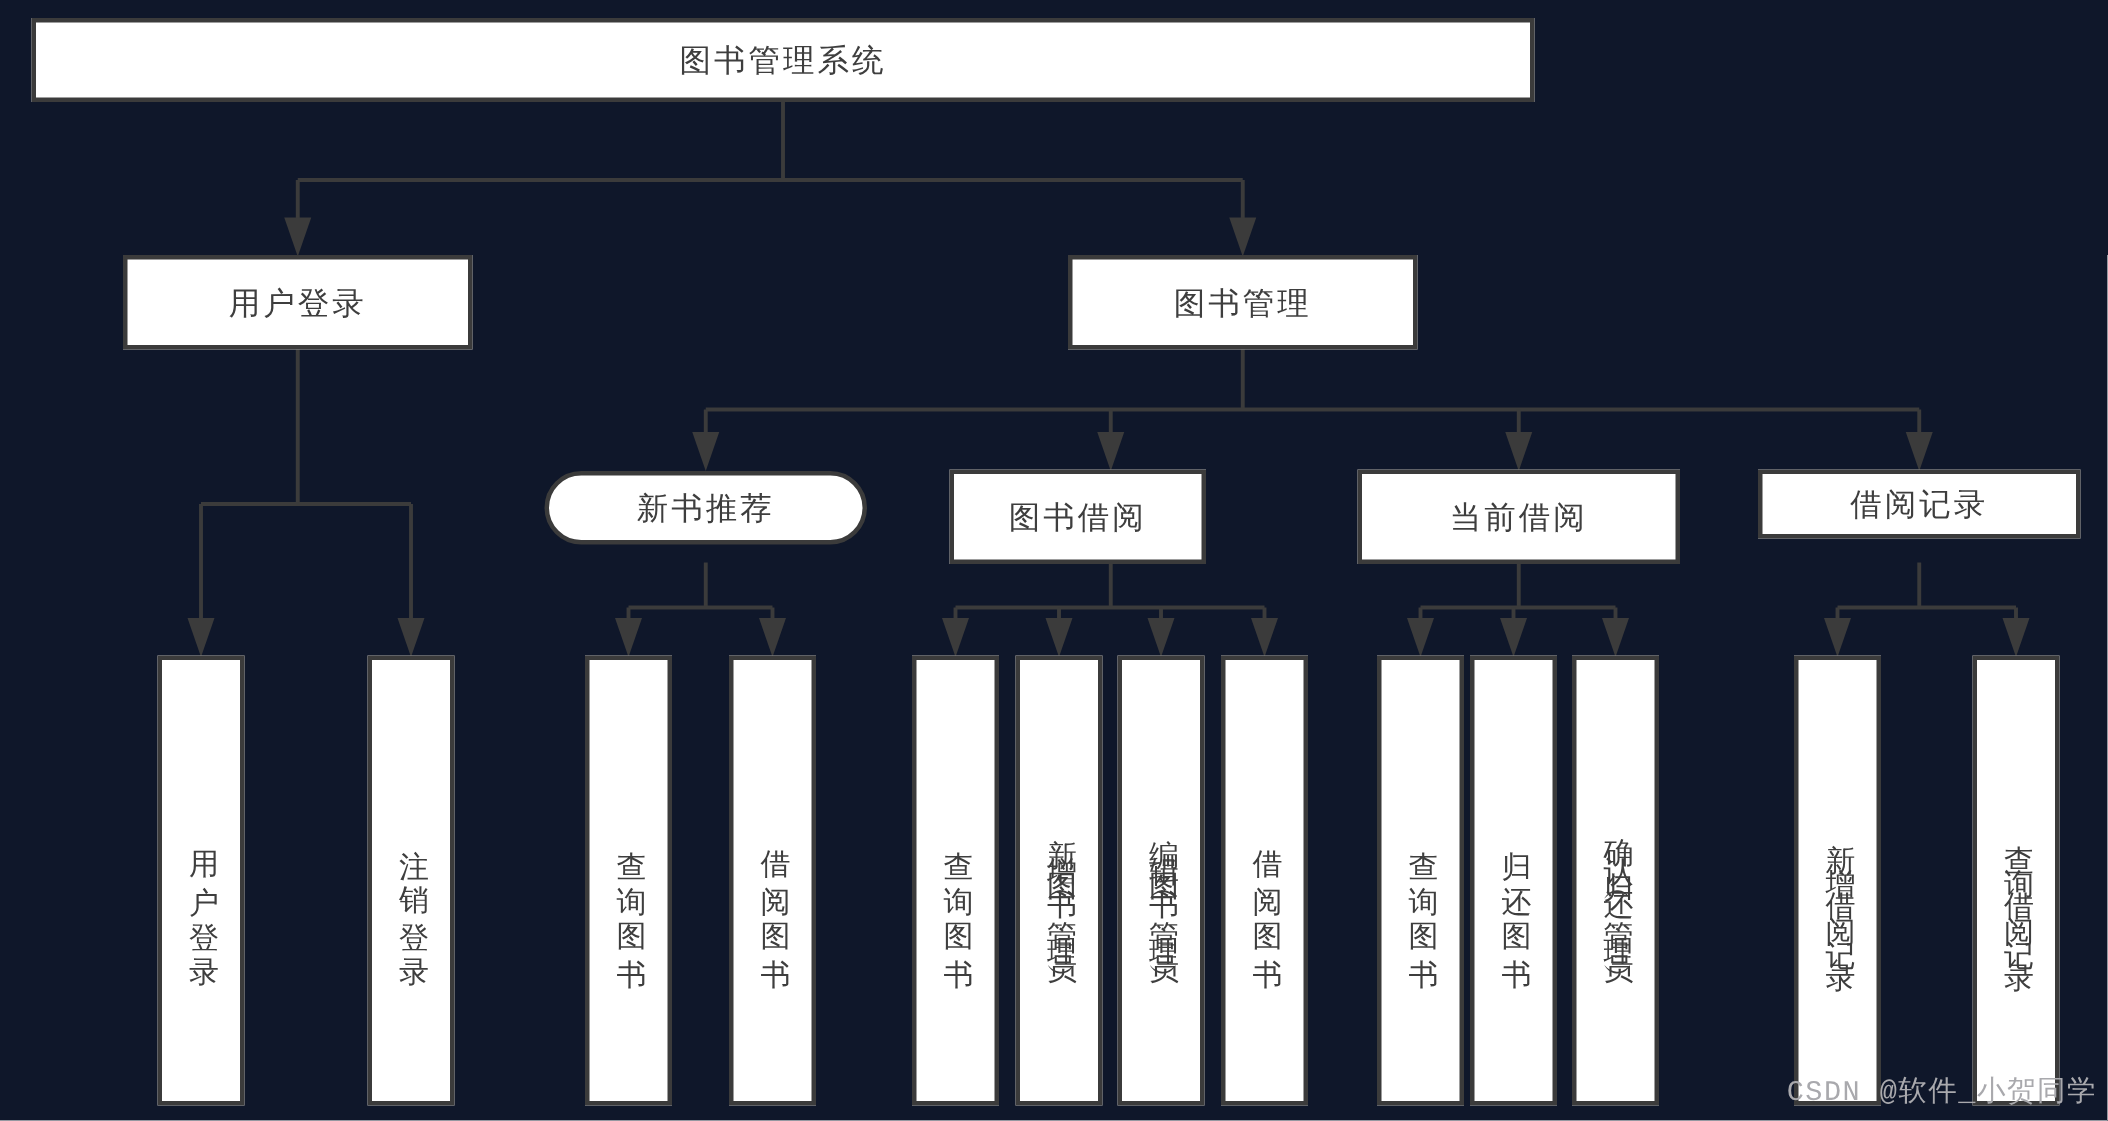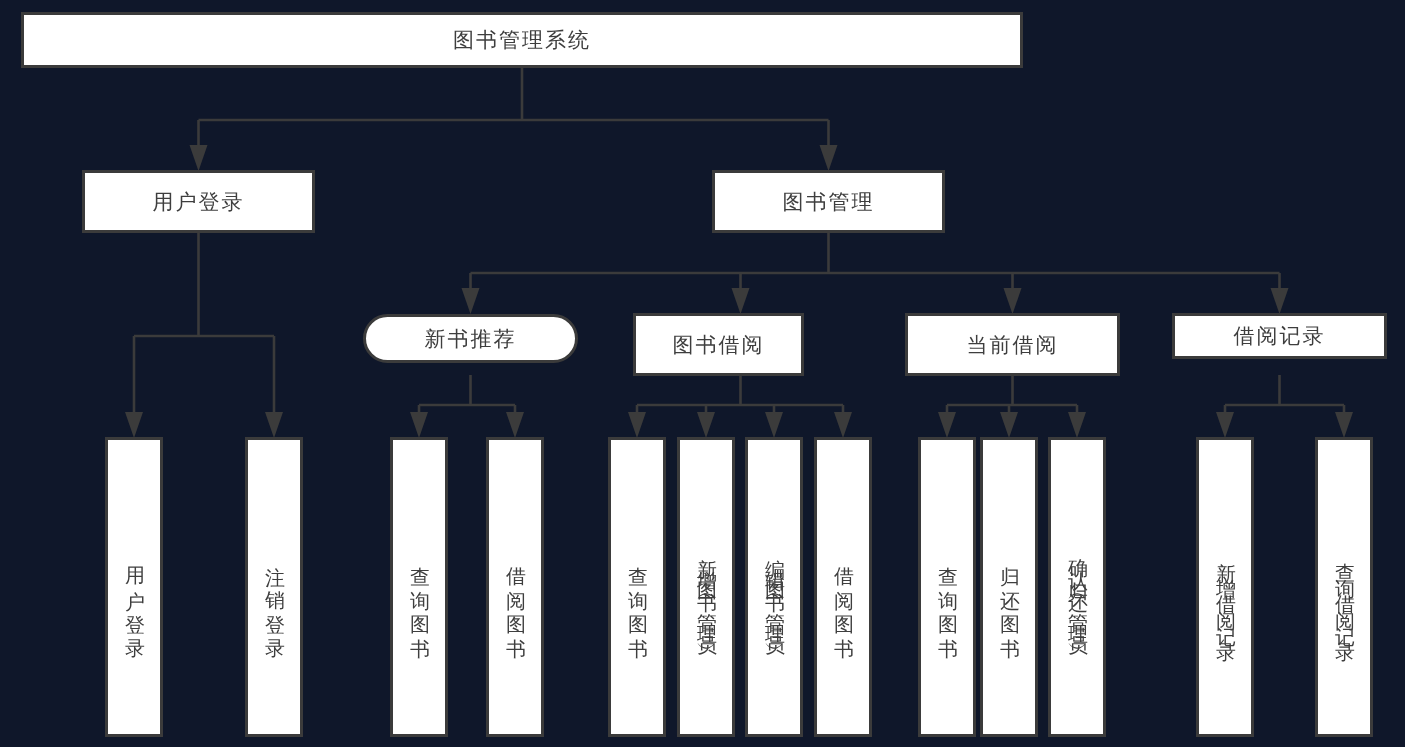--- a/index.html
+++ b/index.html
@@ -154,13 +154,14 @@
       <div class="node h" style="left: 1172px; top: 313px; width: 215px; height: 46px;">
         <span>借阅记录</span>
       </div>
       <div class="node v" style="left: 1196px; top: 437px; width: 58px; height: 300px;">
         <span style="letter-spacing: 16px; transform: translateY(8px);">新增借阅记录</span>
       </div>
       <div class="node v" style="left: 1315px; top: 437px; width: 58px; height: 300px;">
         <span style="letter-spacing: 16px; transform: translateY(8px);">查询借阅记录</span>
       </div>
     </div>
+  <div id="watermark">CSDN @软件_小贺同学</div>
 </div>
 
 </body></html>

